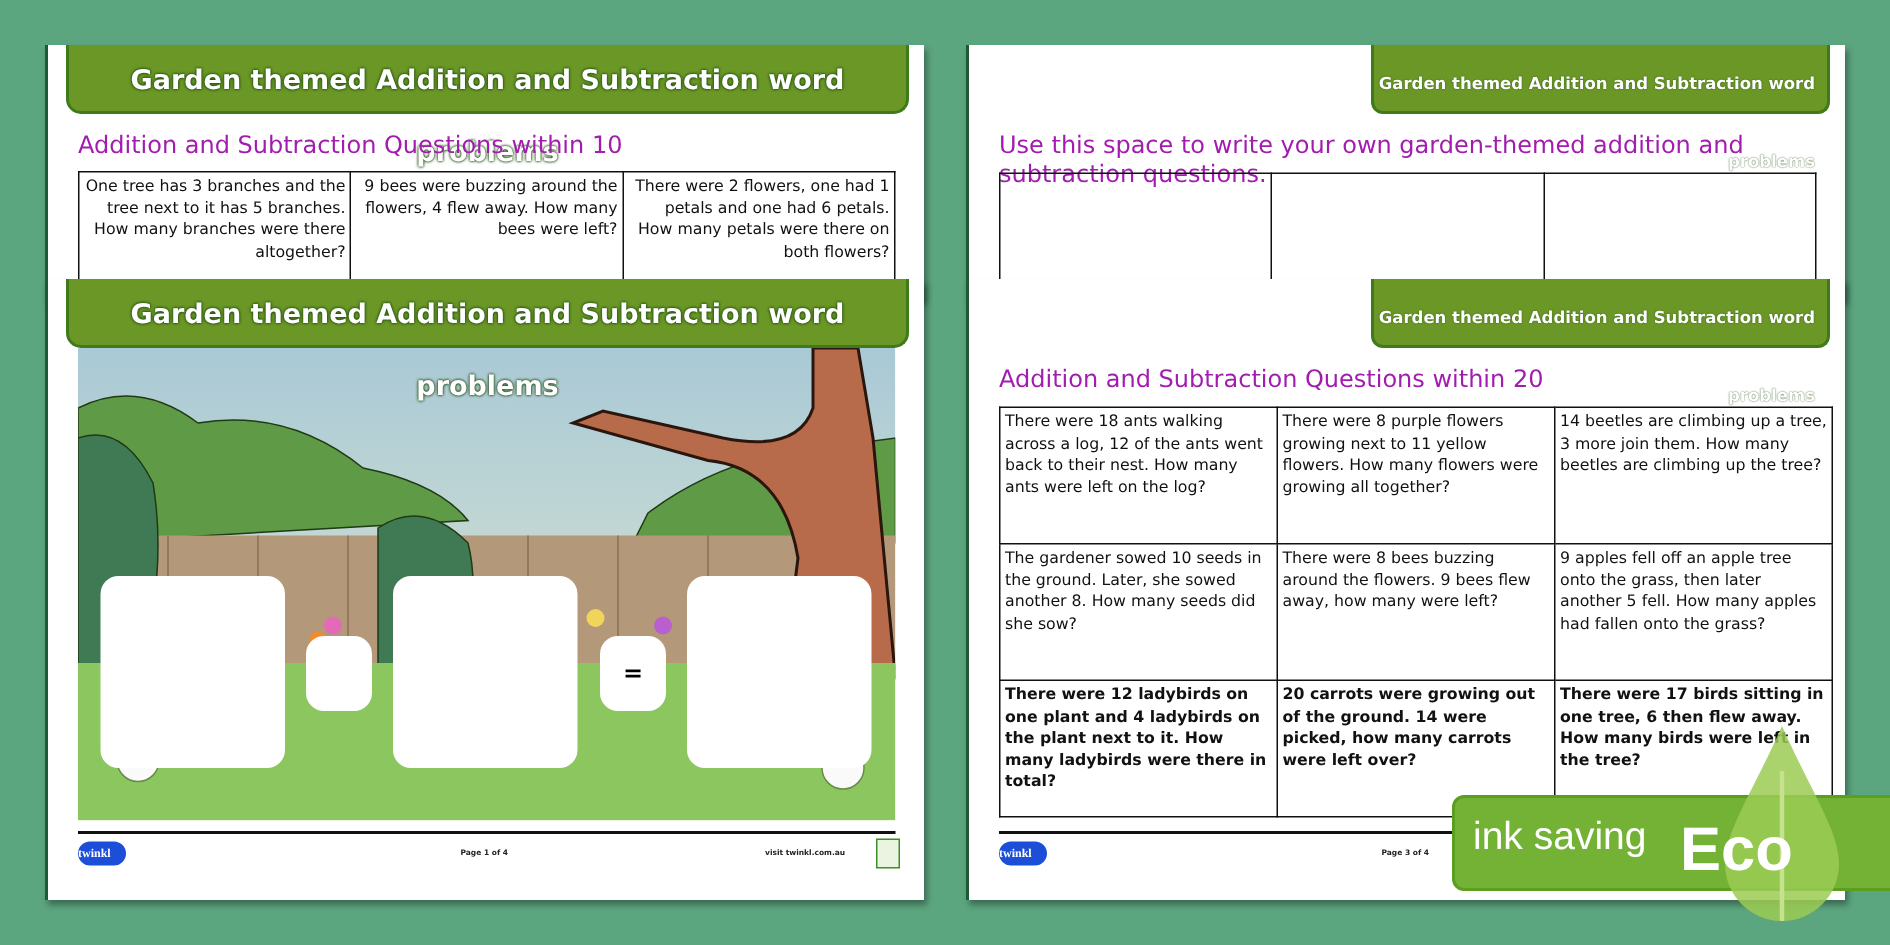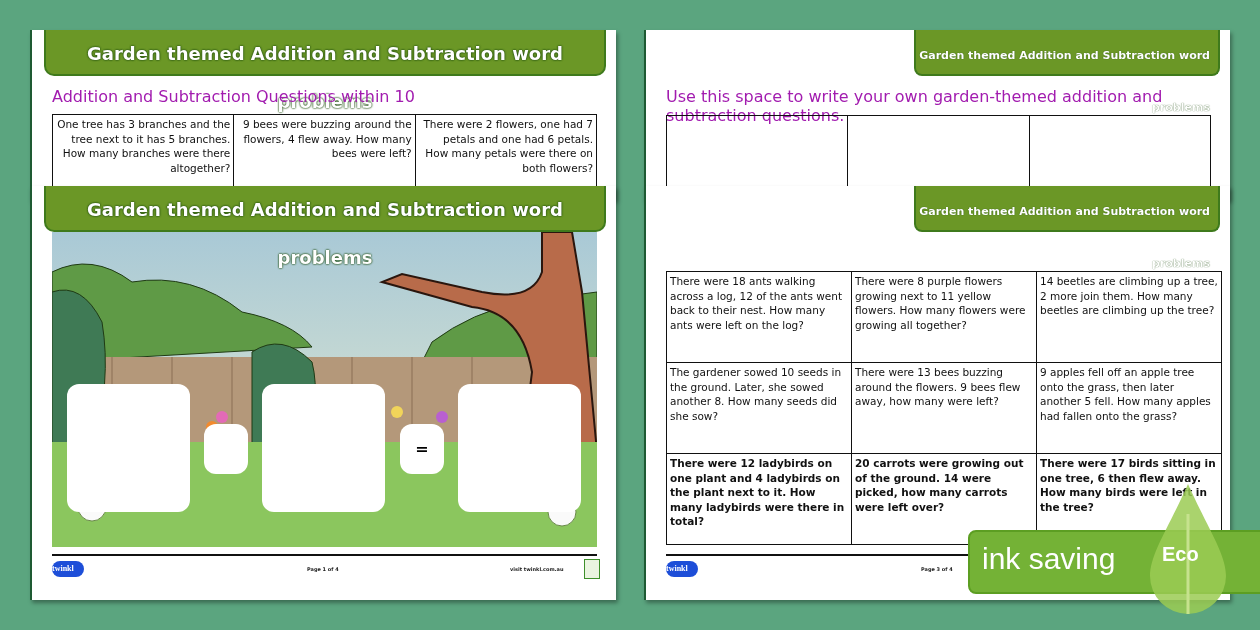--- a/index.html
+++ b/index.html
@@ -21,21 +21,21 @@
 <body>
 
 <div class="page" style="left:30px;top:30px;width:584px;height:170px;">
   <div class="banner-full" style="left:12px;top:0;width:558px;height:44px;line-height:48px;font-size:18px;">Garden themed Addition and Subtraction word problems</div>
   <div class="subhead" style="left:20px;top:57px;">Addition and Subtraction Questions within 10</div>
   <table class="q" style="left:20px;top:84px;width:545px;text-align:right;">
     <tbody>
         <tr style="height:90px;">
       <td>One tree has 3 branches and the tree next to it has 5 branches. How many branches were there altogether?</td>
       <td>9 bees were buzzing around the flowers, 4 flew away. How many bees were left?</td>
-      <td>There were 2 flowers, one had 7 petals and one had 6 petals. How many petals were there on both flowers?</td>
+      <td>There were 2 flowers, one had 1 petals and one had 6 petals. How many petals were there on both flowers?</td>
     </tr>
   </tbody>
     </table>
 </div>
 
 <div class="page" style="left:644px;top:30px;width:584px;height:170px;">
   <div class="banner-small" style="left:268px;top:0;width:306px;height:46px;line-height:52px;">Garden themed Addition and Subtraction word problems</div>
   <div class="subhead" style="left:20px;top:57px;">Use this space to write your own garden-themed addition and subtraction questions.</div>
   <table class="q" style="left:20px;top:85px;width:545px;">
     <tbody>
@@ -92,44 +92,45 @@
   <div class="banner-full" style="left:12px;top:0;width:558px;height:44px;line-height:48px;font-size:18px;">Garden themed Addition and Subtraction word problems</div>
   <div class="footer-line" style="left:20px;top:368px;width:545px;"></div>
   <div class="twinkl" style="left:20px;top:375px;width:32px;height:16px;">twinkl</div>
   <div class="tiny" style="left:275px;top:380px;">Page 1 of 4</div>
   <div class="tiny" style="left:478px;top:380px;">visit twinkl.com.au</div>
   <div style="position:absolute;left:552px;top:373px;width:14px;height:18px;border:1px solid #3e8f2a;background:#eaf4e0;"></div>
 </div>
 
 <div class="page" style="left:644px;top:186px;width:584px;height:414px;">
   <div class="banner-small" style="left:268px;top:0;width:306px;height:46px;line-height:52px;">Garden themed Addition and Subtraction word problems</div>
+  <div class="subhead" style="left:20px;top:57px;">Addition and Subtraction Questions within 20</div>
   <table class="q" style="left:20px;top:85px;width:556px;">
     <tbody>
         <tr style="height:91px;">
       <td>There were 18 ants walking across a log, 12 of the ants went back to their nest. How many ants were left on the log?</td>
       <td>There were 8 purple flowers growing next to 11 yellow flowers. How many flowers were growing all together?</td>
-      <td>14 beetles are climbing up a tree, 2 more join them. How many beetles are climbing up the tree?</td>
+      <td>14 beetles are climbing up a tree, 3 more join them. How many beetles are climbing up the tree?</td>
     </tr>
     <tr style="height:91px;margin-left:32px;">
       <td>The gardener sowed 10 seeds in the ground. Later, she sowed another 8. How many seeds did she sow?</td>
-      <td>There were 13 bees buzzing around the flowers. 9 bees flew away, how many were left?</td>
+      <td>There were 8 bees buzzing around the flowers. 9 bees flew away, how many were left?</td>
       <td>9 apples fell off an apple tree onto the grass, then later another 5 fell. How many apples had fallen onto the grass?</td>
     </tr>
     <tr style="height:91px;font-weight:bold;">
       <td>There were 12 ladybirds on one plant and 4 ladybirds on the plant next to it. How many ladybirds were there in total?</td>
       <td>20 carrots were growing out of the ground. 14 were picked, how many carrots were left over?</td>
       <td>There were 17 birds sitting in one tree, 6 then flew away. How many birds were left in the tree?</td>
     </tr>
   </tbody>
     </table>
   <div class="footer-line" style="left:20px;top:368px;width:545px;"></div>
   <div class="twinkl" style="left:20px;top:375px;width:32px;height:16px;">twinkl</div>
   <div class="tiny" style="left:275px;top:380px;">Page 3 of 4</div>
 </div>
 
 <div class="eco">
-  <span style="position:absolute;left:12px;top:10px;color:#fff;font-size:30px;font-family:'Liberation Sans',sans-serif;">ink saving</span>
+  <span style="position:absolute;left:12px;top:10px;color:#fff;font-size:26px;font-family:'Liberation Sans',sans-serif;">ink saving</span>
 </div>
 <svg width="80" height="130" style="position:absolute;left:1148px;top:484px;">
   <path d="M40 0 C60 45 78 70 78 92 A38 38 0 0 1 2 92 C2 70 20 45 40 0 Z" fill="#9bcb54" opacity="0.85"></path>
   <line x1="40" y1="30" x2="40" y2="130" stroke="#c6e28e" stroke-width="3"></line>
 </svg>
-<span style="position:absolute;left:1162px;top:543px;color:#fff;font-size:20px;font-weight:bold;font-family:'Liberation Sans',sans-serif;">Eco</span>
+<span style="position:absolute;left:1120px;top:543px;color:#fff;font-size:41px;font-weight:bold;font-family:'Liberation Sans',sans-serif;">Eco</span>
 
 </body></html>

